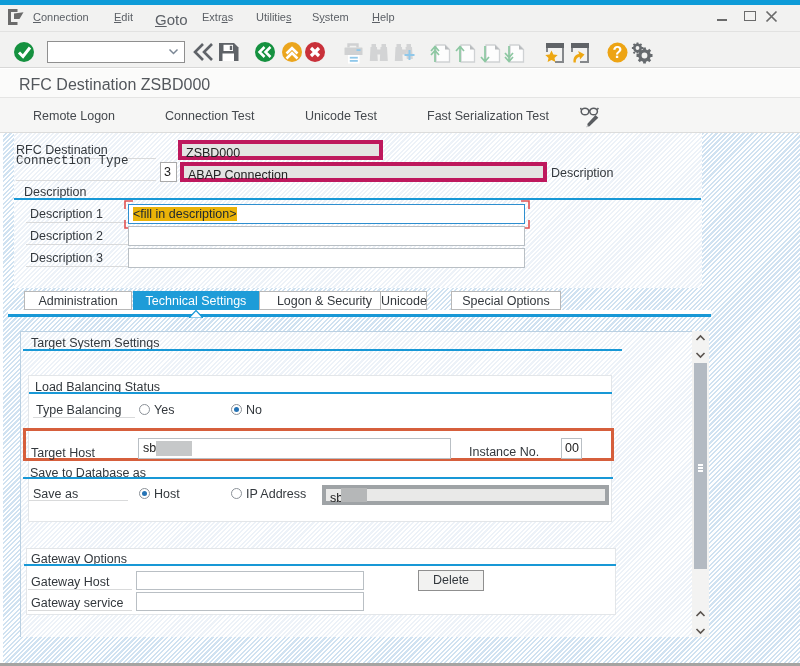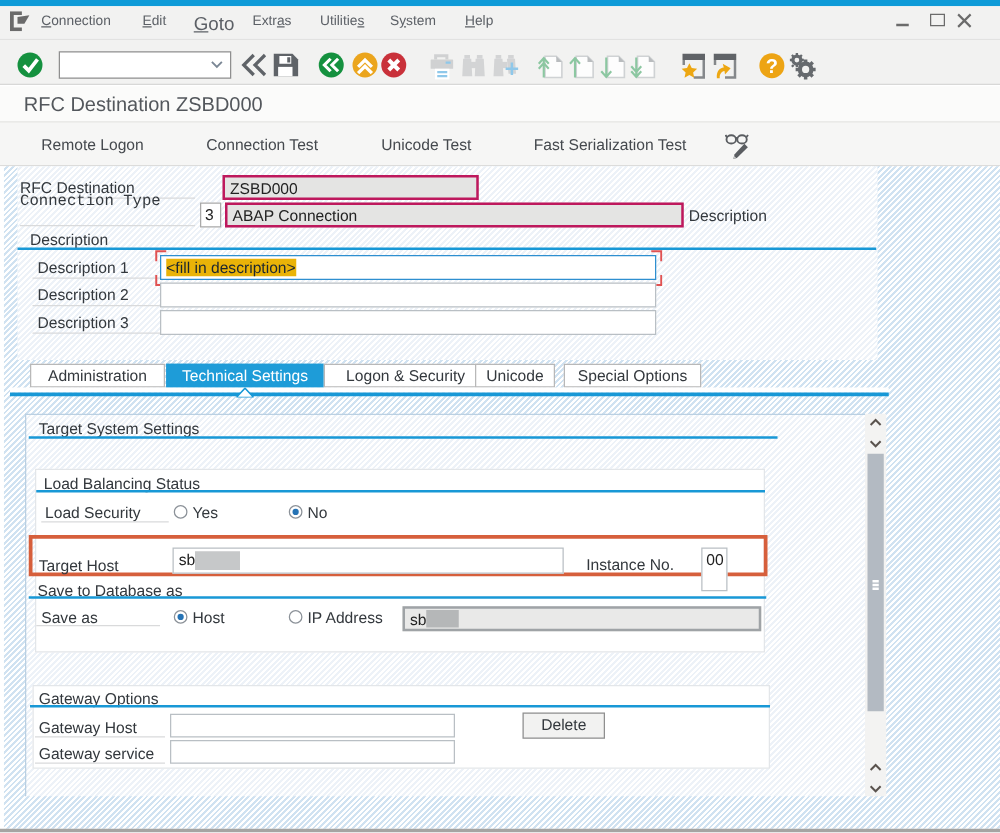--- a/index.html
+++ b/index.html
@@ -5,21 +5,21 @@
   html,body{margin:0;padding:0;}
   body{width:800px;height:666px;position:relative;overflow:hidden;
        font-family:"Liberation Sans",sans-serif;background:#fff;}
   .abs{position:absolute;}
   .lbl{position:absolute;font-size:12.5px;color:#33383d;white-space:nowrap;}
   .stripes-strong{background:repeating-linear-gradient(135deg,#ffffff 0px,#ffffff 1.6px,#d0e2f1 1.6px,#d0e2f1 3.2px);}
   .stripes-faint{background:repeating-linear-gradient(135deg,#ffffff 0px,#ffffff 1.6px,#edf2f8 1.6px,#edf2f8 3.2px);}
   .blueline{position:absolute;height:2px;background:#1898d6;}
   .inp{position:absolute;background:#fff;border:1px solid #b9bfc4;box-sizing:border-box;
        font-size:12.5px;color:#222;padding:2px 0 0 4px;}
-  .ginp{position:absolute;background:#e4e4e3;border:2px solid #be185d;box-sizing:border-box;
+  .ginp{position:absolute;background:#e4e4e3;border:4px solid #be185d;box-sizing:border-box;
        font-size:12.5px;color:#222;padding:2px 0 0 4px;}
   .lul{position:absolute;height:1px;background:#d9dadb;}
   .redact{position:absolute;background:#c6c8c9;}
   .radio{position:absolute;width:11px;height:11px;border:1px solid #8b9198;border-radius:50%;
          background:#fff;box-sizing:border-box;}
   .radio.sel::after{content:"";position:absolute;left:2px;top:2px;width:5px;height:5px;
          border-radius:50%;background:#2573b5;}
   .tab{position:absolute;top:0;height:19px;background:#fff;border:1px solid #b8b8b8;
        box-sizing:border-box;font-size:12.5px;color:#33383d;text-align:center;line-height:18px;}
 </style>
@@ -185,51 +185,51 @@
     <path d="M1 20 V28 H9"></path>
     <path d="M397 28 H405 V20"></path>
   </g>
 </svg>
 <div class="inp" style="left:128px;top:226px;width:397px;height:20px;"></div>
 <div class="inp" style="left:128px;top:248px;width:397px;height:20px;"></div>
 
 <div class="tab" style="left:24px;width:108px;">Administration</div>
 <div class="tab" style="left:133px;width:126px;background:#1e9cd8;border-color:#1e9cd8;color:#fff;">Technical Settings</div>
 <div class="tab" style="left:259px;width:131px;">Logon &amp; Security</div>
-<div class="tab" style="left:380px;width:64px;">Unicode</div>
+<div class="tab" style="left:380px;width:47px;">Unicode</div>
 <div class="tab" style="left:451px;width:110px;">Special Options</div>
 <style>.tab{top:291px;}</style>
 <div class="abs" style="left:8px;top:310px;width:703px;height:4px;background:#fff;"></div>
 <div class="abs" style="left:8px;top:314px;width:703px;height:3px;background:#1898d6;"></div>
 <svg class="abs" style="left:189px;top:310px;" width="14" height="8" viewBox="0 0 14 8">
   <path d="M0 8 L7 0.5 L14 8 Z" fill="#fff" stroke="#1898d6" stroke-width="1.2"></path>
   <rect x="0" y="0" width="14" height="4" fill="none"></rect>
 </svg>
 
 <div class="abs stripes-faint" style="left:20px;top:331px;width:672px;height:306px;border-top:1px solid #bad0e2;border-left:1px solid #bad0e2;box-sizing:border-box;"></div>
 
 <div class="lbl" style="left:31px;top:336px;">Target System Settings</div>
 <div class="blueline" style="left:23px;top:349px;width:599px;"></div>
 
 <div class="abs" style="left:28px;top:375px;width:584px;height:147px;background:#fff;border:1px solid #e3e6e9;box-sizing:border-box;"></div>
 <div class="lbl" style="left:35px;top:380px;">Load Balancing Status</div>
 <div class="blueline" style="left:29px;top:392px;width:583px;"></div>
-<div class="lbl" style="left:36px;top:403px;">Load Security</div>
+<div class="lbl" style="left:36px;top:403px;">Type Balancing</div>
 <div class="lul" style="left:33px;top:417px;width:102px;"></div>
 <div class="radio" style="left:139px;top:404px;"></div>
 <div class="lbl" style="left:154px;top:403px;">Yes</div>
 <div class="radio sel" style="left:231px;top:404px;"></div>
 <div class="lbl" style="left:246px;top:403px;">No</div>
 
 <div class="abs" style="left:23px;top:428px;width:591px;height:33px;border:3px solid #d65f3c;box-sizing:border-box;"></div>
 <div class="lbl" style="left:31px;top:446px;">Target Host</div>
 <div class="inp" style="left:138px;top:438px;width:313px;height:21px;">sb</div>
 <div class="redact" style="left:156px;top:441px;width:36px;height:15px;"></div>
 <div class="lbl" style="left:469px;top:445px;">Instance No.</div>
-<div class="inp" style="left:561px;top:438px;width:21px;height:35px;padding-left:3px;">00</div>
+<div class="inp" style="left:561px;top:438px;width:21px;height:21px;padding-left:3px;">00</div>
 
 <div class="lbl" style="left:30px;top:466px;">Save to Database as</div>
 <div class="blueline" style="left:23px;top:477px;width:590px;"></div>
 <div class="lbl" style="left:33px;top:487px;">Save as</div>
 <div class="lul" style="left:29px;top:500px;width:99px;"></div>
 <div class="radio sel" style="left:139px;top:488px;"></div>
 <div class="lbl" style="left:154px;top:487px;">Host</div>
 <div class="radio" style="left:231px;top:488px;"></div>
 <div class="lbl" style="left:246px;top:487px;">IP Address</div>
 <div class="ginp" style="left:322px;top:485px;width:287px;height:20px;border-color:#9fa3a6;background:#e9e9e8;">sb</div>

